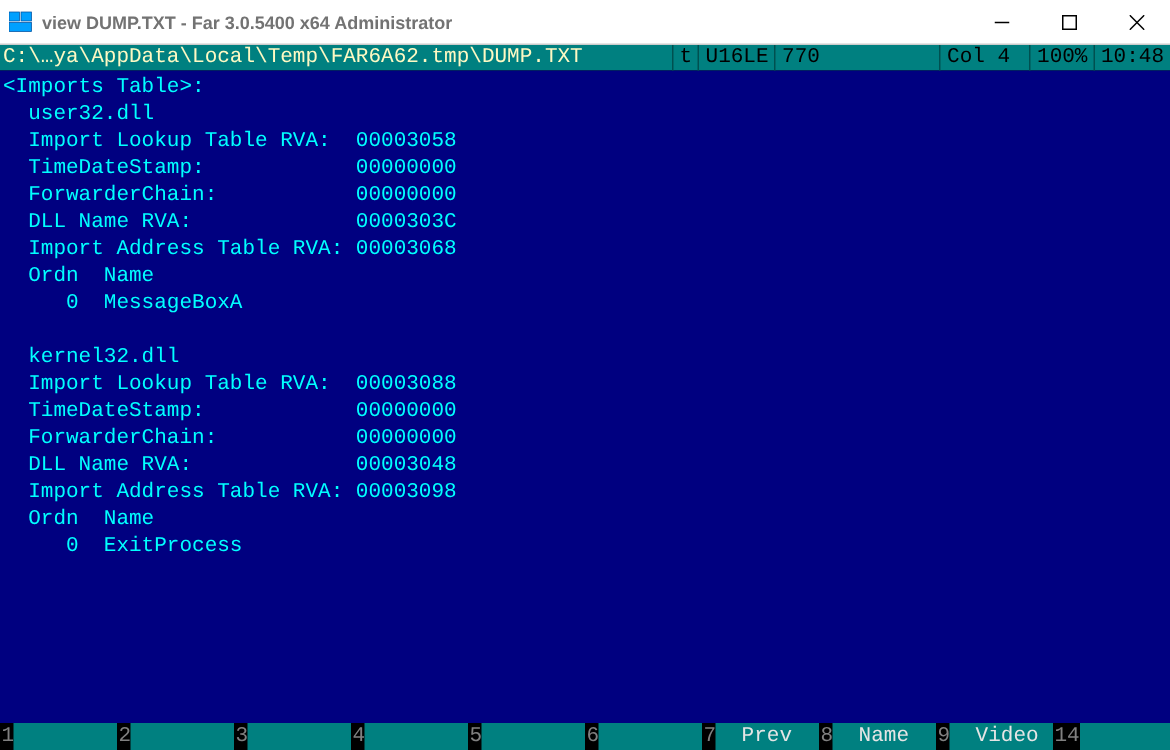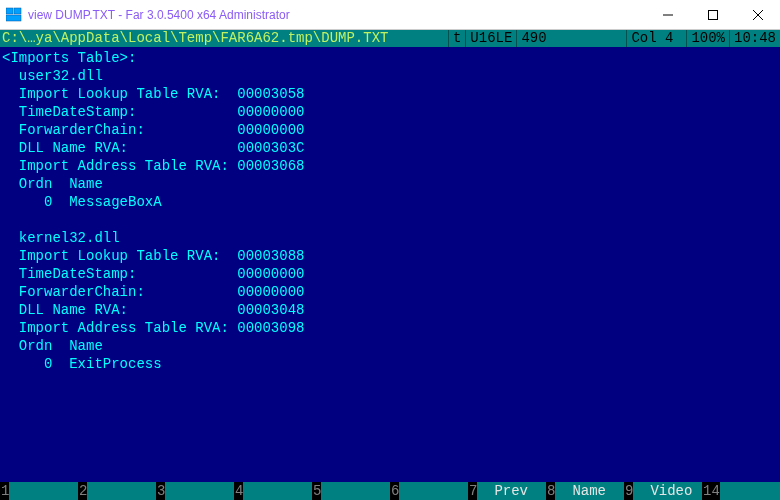--- a/index.html
+++ b/index.html
@@ -23,22 +23,23 @@
     height: 16px;
     margin-right: 6px;
     display: inline-flex;
     align-items: center;
     justify-content: center;
   }
   .titlebar-icon svg { width: 16px; height: 16px; }
   .titlebar-text {
     font-family: 'Segoe UI', Tahoma, sans-serif;
     font-size: 12px;
-    color: #8b5cf6;
-    flex: 1;
+    color: #737373;
+    flex: 1;
+    font-weight: bold;
   }
   .win-controls {
     display: flex;
     height: 100%;
   }
   .win-btn {
     width: 45px;
     height: 100%;
     display: flex;
     align-items: center;
@@ -50,21 +51,21 @@
   .status-bar {
     height: 17px;
     background: #008080;
     color: #000;
     display: flex;
     font-size: 14px;
     line-height: 17px;
   }
   .status-path {
     flex: 1;
-    color: #bef264;
+    color: #fef9c3;
     padding-left: 2px;
     white-space: nowrap;
     overflow: hidden;
   }
   .status-seg {
     border-left: 1px solid #005050;
     padding: 0 4px;
     color: #000;
   }
   .content {
@@ -128,21 +129,21 @@
           <line x1="10" y1="0" x2="0" y2="10" stroke="#000" stroke-width="1"></line>
         </svg>
     </div>
   </div>
 </div>
 
 <div class="status-bar">
   <div class="status-path">C:\…ya\AppData\Local\Temp\FAR6A62.tmp\DUMP.TXT</div>
   <div class="status-seg">t</div>
   <div class="status-seg">U16LE</div>
-  <div class="status-seg" style="width:110px">490</div>
+  <div class="status-seg" style="width:110px">770</div>
   <div class="status-seg" style="width:60px">Col 4</div>
   <div class="status-seg">100%</div>
   <div class="status-seg">10:48</div>
 </div>
 
 <div class="content" id="content">&lt;Imports Table&gt;:
   user32.dll
   Import Lookup Table RVA:  00003058
   TimeDateStamp:            00000000
   ForwarderChain:           00000000

